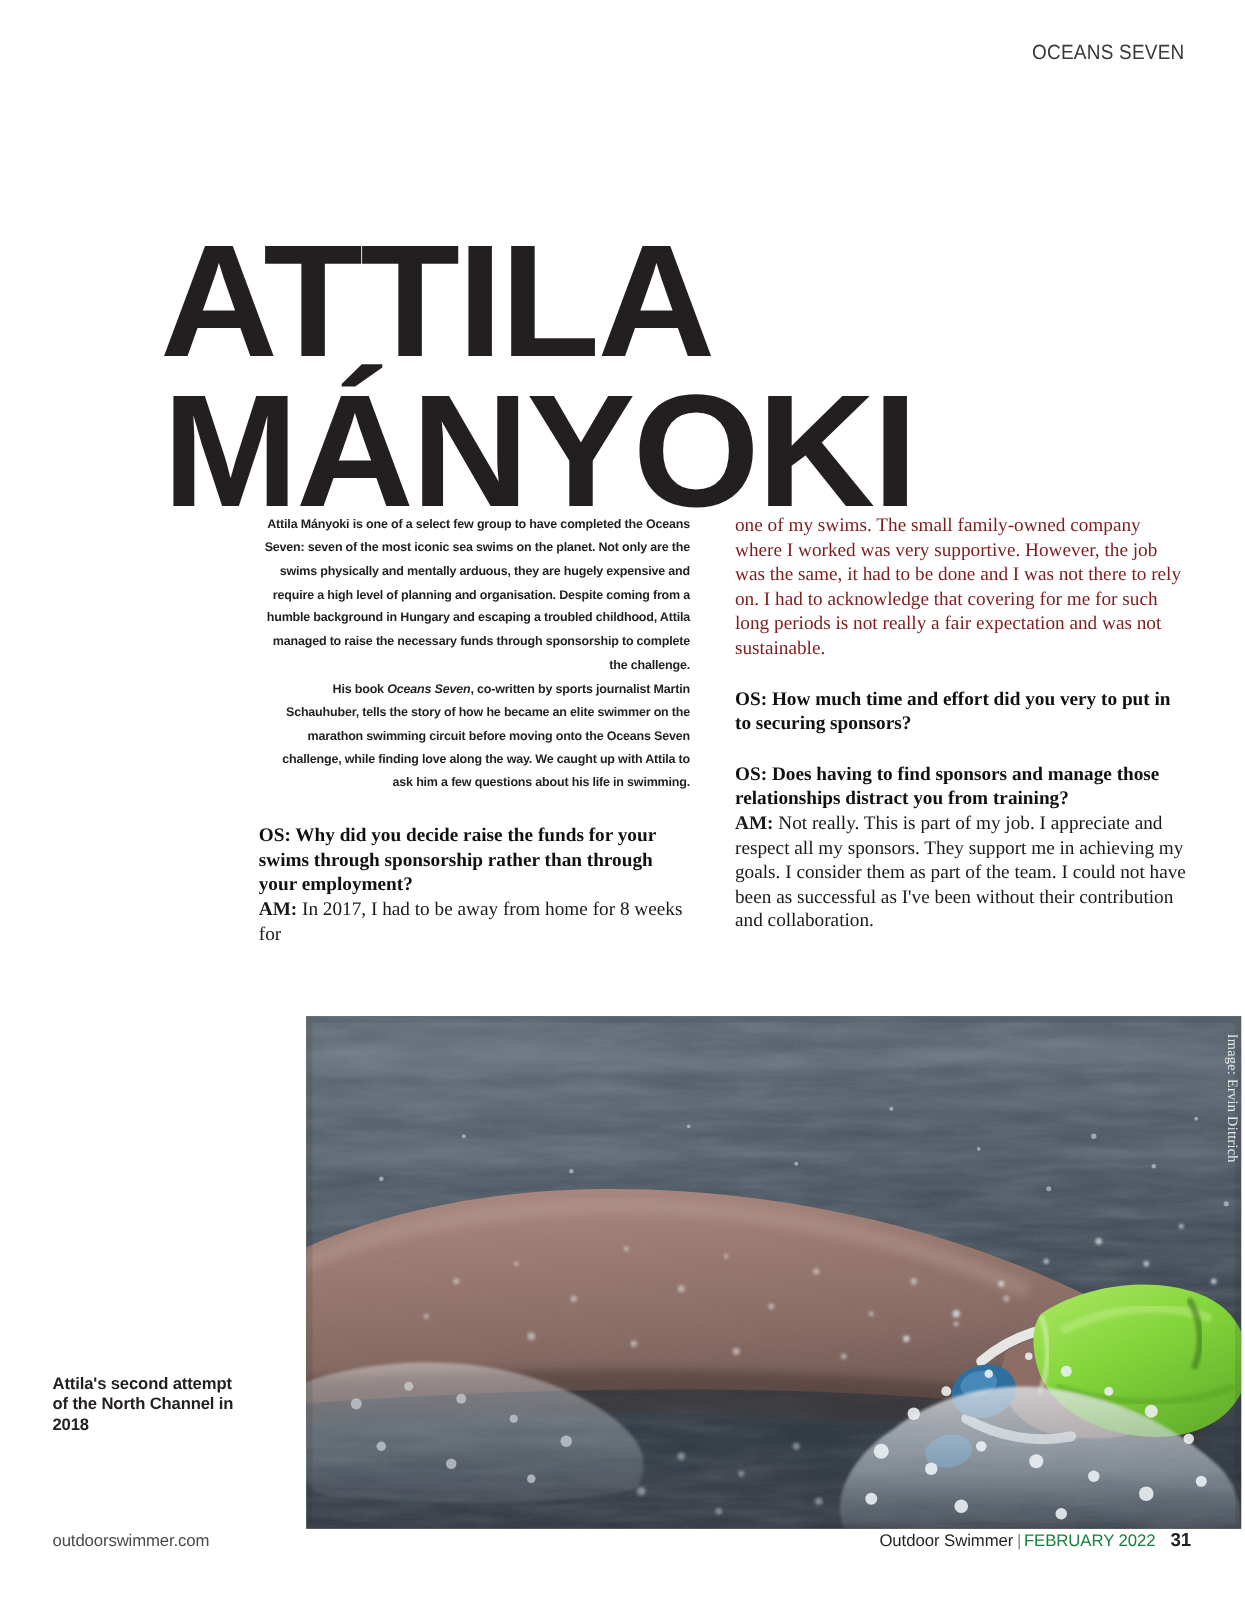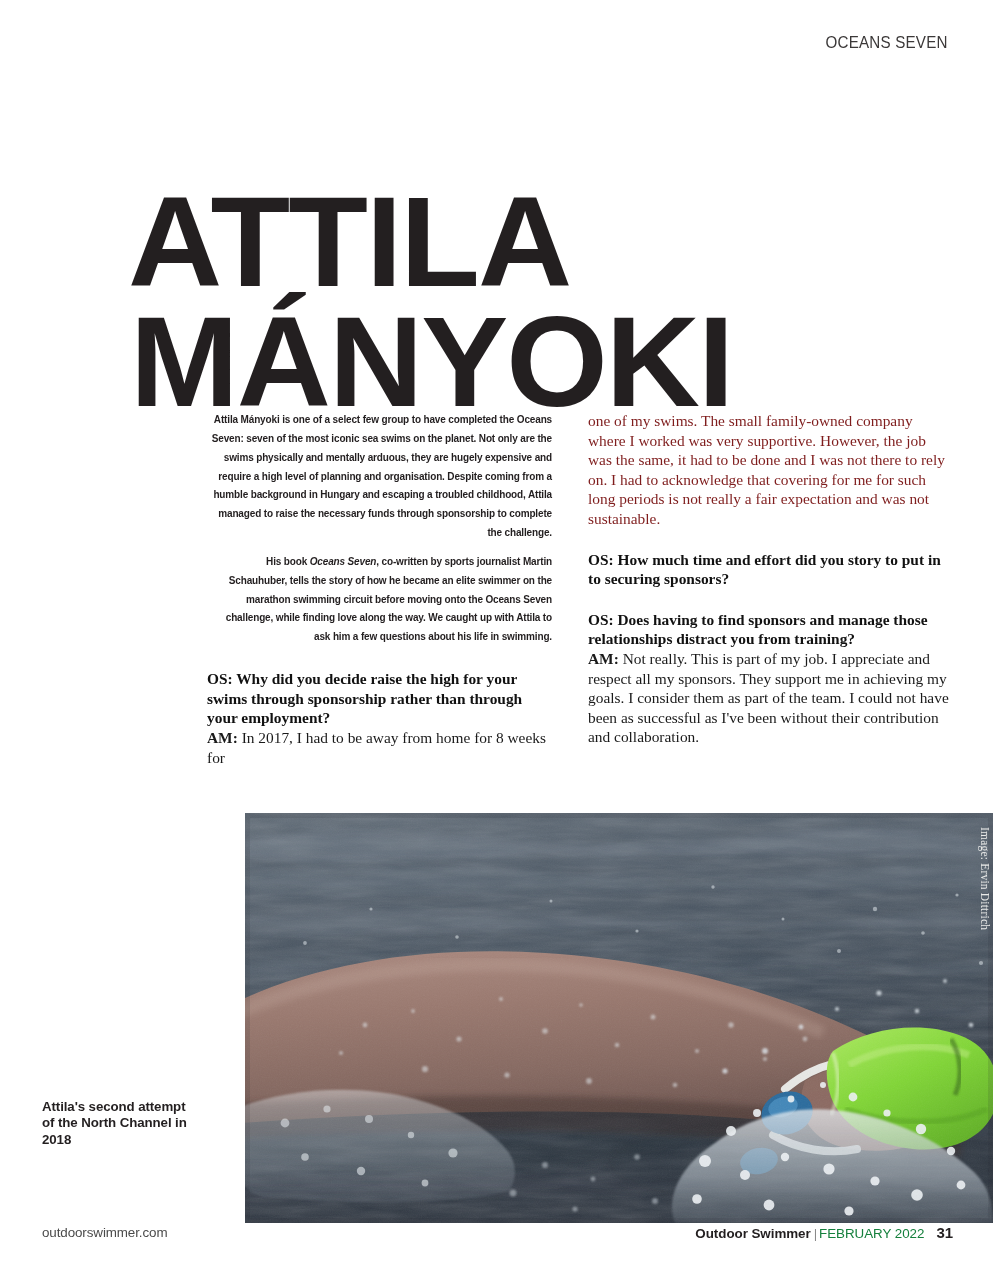--- a/index.html
+++ b/index.html
@@ -66,21 +66,20 @@
     font-size: 10px;
     line-height: 18.85px;
     color: #231f20;
     letter-spacing: -0.15px;
     margin: 0;
     text-align: right;
   }
   .standfirst .para2 {
     display: block;
     text-indent: 16px;
-    margin-top: 10px;
   }
   .standfirst em {
     font-style: italic;
     font-weight: 700;
   }
 
   
   .body-copy {
     font-family: "Liberation Serif", serif;
     font-size: 15.4px;
@@ -170,21 +169,21 @@
   .footer-right {
     position: absolute;
     right: 43px;
     top: 1224px;
     font-family: "Liberation Sans", sans-serif;
     font-size: 13.4px;
     color: #231f20;
     white-space: nowrap;
     letter-spacing: -0.05px;
   }
-  .footer-right .brand { font-weight: 700; margin-left: 32px; }
+  .footer-right .brand { font-weight: 400; margin-left: 32px; }
   .footer-right .sep   { color: #8a8a8a; margin: 0 2px 0 3px; }
   .footer-right .issue { font-weight: 400; color: #15803d; }
   .footer-right .pageno {
     font-weight: 700;
     font-size: 15px;
     margin-left: 12px;
   }
 </style>
 </head>
 <body>
@@ -198,36 +197,36 @@
 
 <div class="col col-left">
 
   <p class="standfirst">
     <span>Attila Mányoki is one of a select few group to have completed the Oceans Seven: seven of the most iconic sea swims on the planet. Not only are the swims physically and mentally arduous, they are hugely expensive and require a high level of planning and organisation. Despite coming from a humble background in Hungary and escaping a troubled childhood, Attila managed to raise the necessary funds through sponsorship to complete the challenge.</span>
     <span class="para2"><span>His book </span><em>Oceans Seven</em><span>, co-written by sports journalist Martin Schauhuber, tells the story of how he became an elite swimmer on the marathon swimming circuit before moving onto the Oceans Seven challenge, while finding love along the way. We caught up with Attila to ask him a few questions about his life in swimming.</span></span>
   </p>
 
   <div class="qa-block left-qa">
     <p class="q">
-      <span class="speaker">OS:</span><span> Why did you decide raise the high for your swims through sponsorship rather than through your employment?</span>
+      <span class="speaker">OS:</span><span> Why did you decide raise the funds for your swims through sponsorship rather than through your employment?</span>
     </p>
     <p class="a">
       <span class="speaker">AM:</span><span> In 2017, I had to be away from home for 8 weeks for</span>
     </p>
   </div>
 
 </div>
 
 <div class="col col-right">
 
   <p class="body-copy">one of my swims. The small family-owned company where I worked was very supportive. However, the job was the same, it had to be done and I was not there to rely on. I had to acknowledge that covering for me for such long periods is not really a fair expectation and was not sustainable.</p>
 
   <div class="qa-block">
     <p class="q">
-      <span class="speaker">OS:</span><span> How much time and effort did you story to put in to securing sponsors?</span>
+      <span class="speaker">OS:</span><span> How much time and effort did you very to put in to securing sponsors?</span>
     </p>
   </div>
 
   <div class="qa-block">
     <p class="q">
       <span class="speaker">OS:</span><span> Does having to find sponsors and manage those relationships distract you from training?</span>
     </p>
     <p class="a">
       <span class="speaker">AM:</span><span> Not really. This is part of my job. I appreciate and respect all my sponsors. They support me in achieving my goals. I consider them as part of the team. I could not have been as successful as I've been without their contribution and collaboration.</span>
     </p>

